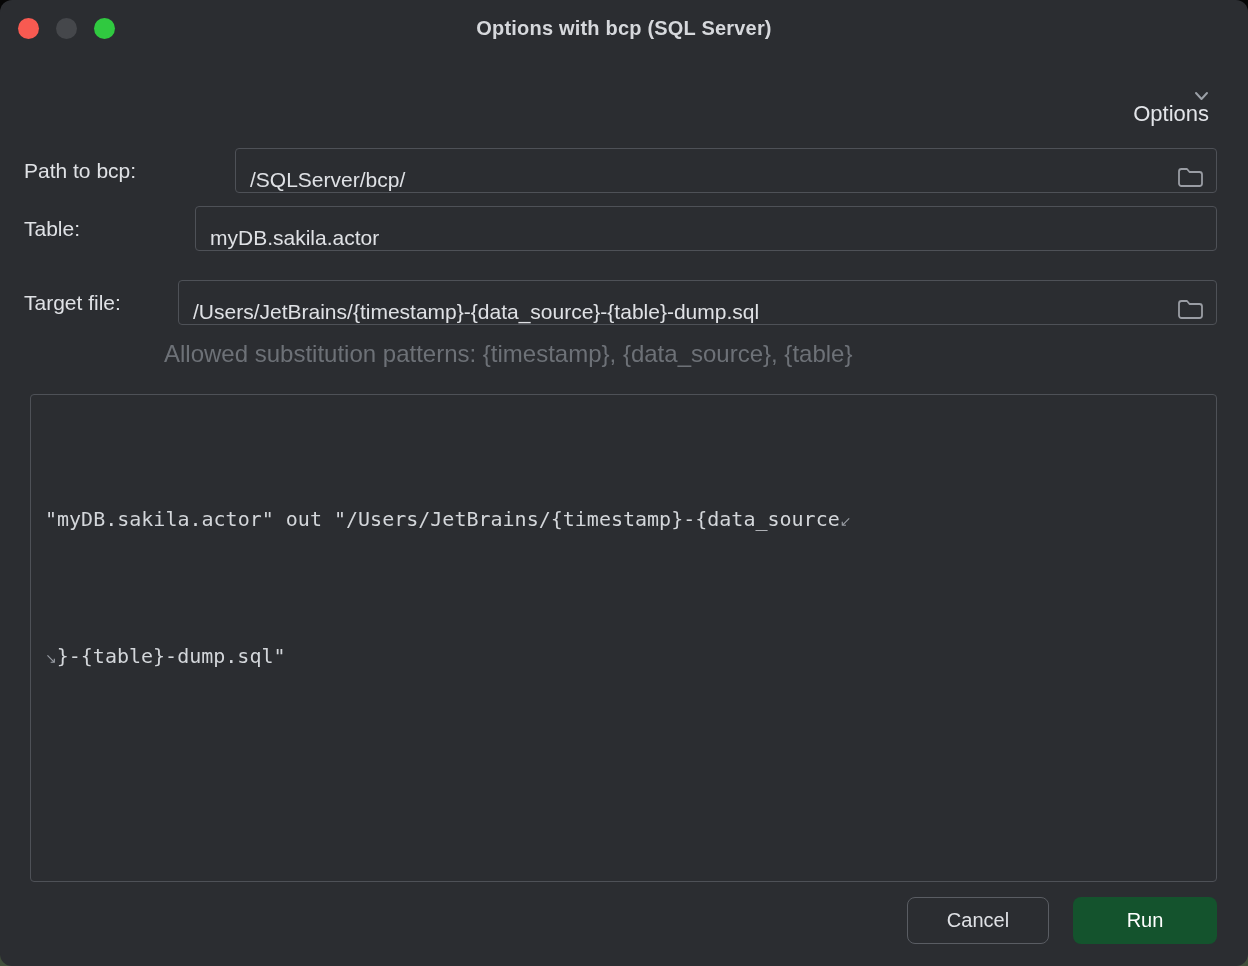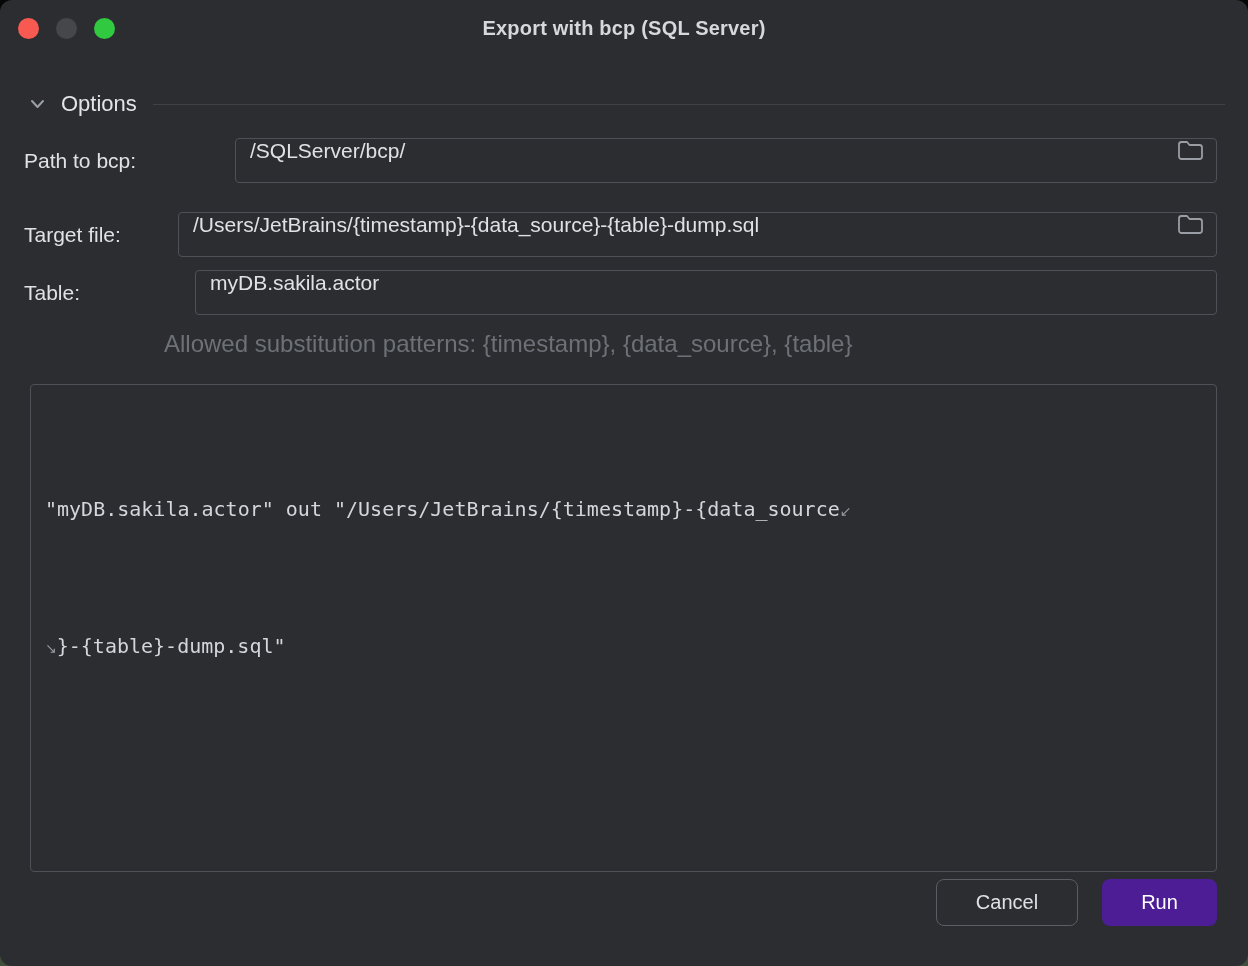--- a/index.html
+++ b/index.html
@@ -16,37 +16,37 @@
     border-radius:12px;
     overflow:hidden;
     color:#dfe1e5;
   }
   
   .titlebar { height:56px; position:relative; display:flex; align-items:center; justify-content:center; }
   .traffic { position:absolute; left:18px; top:18px; display:flex; gap:17px; }
   .light { width:21px; height:21px; border-radius:50%; border:none; padding:0; cursor:default; }
   .title { font-size:20px; font-weight:700; color:#d6d8dc; letter-spacing:.2px; }
   
-  .options-row { display:flex; align-items:center; margin:35px 23px 0 30px; }
+  .options-row { display:flex; align-items:flex-end; margin:35px 23px 0 30px;flex-direction:column; }
   .chevron { display:flex; align-items:center; margin-right:16px; }
   .options-label { font-size:22px; color:#e2e4e8; margin-right:16px; }
   .sep { flex:1; height:1px; background:#3e4146; }
   
   .form-row { display:flex; align-items:center; margin-left:24px; margin-right:31px; }
   .row-1 { margin-top:21px;gap:40px; }
   .row-2 { margin-top:13px; }
   .row-3 { margin-top:29px; }
   .lbl { font-size:21px; color:#dfe1e5; flex:0 0 auto; }
   .lbl-w1 { width:171px; }
   .lbl-w3 { width:154px; }
   .input-box {
     flex:1; height:45px;
     border:1px solid #4e5157; border-radius:4px;
     background:#2b2d31;
-    display:flex; align-items:flex-start;
+    display:flex; align-items:flex-end;
     padding:0 12px 0 14px;
   }
   .input-box input {
     flex:1; min-width:0;
     background:transparent; border:none; outline:none;
     color:#dfe1e5; font-size:21px;
     font-family:"Liberation Sans", sans-serif;
   }
   .folder-btn {
     background:transparent; border:none; padding:0; margin-left:10px;
@@ -58,41 +58,41 @@
     margin:26px 31px 0 30px; height:488px;
     border:1px solid #4e5157; border-radius:4px;
     background:#2b2d31;
     padding:12px 14px;
     font-family:"DejaVu Sans Mono", monospace;
     font-size:20px; line-height:45px; color:#d3d6da;
     white-space:pre-wrap; word-break:break-all;
   }
   .wrap-mark { font-size:14px; color:#979ba2; font-family:"DejaVu Sans", sans-serif; vertical-align:baseline; }
   
-  .footer { position:absolute; right:31px; bottom:40px; display:flex; gap:24px; }
+  .footer { position:absolute; right:31px; bottom:22px; display:flex; gap:24px; }
   .btn {
     height:47px; border-radius:8px; font-size:20px;
     display:flex; align-items:center; justify-content:center;
     font-family:"Liberation Sans", sans-serif; cursor:pointer;
   }
   .btn-cancel { width:142px; background:transparent; border:1px solid #5a5d63; color:#dfe1e5; }
-  .btn-run { width:115px; background:#4c1d95; border:none; color:#ffffff; }
+  .btn-run { width:144px; background:#14532d; border:none; color:#ffffff; }
 </style>
 </head>
 <body>
 
 <div class="dialog">
 
   <div class="titlebar">
     <div class="traffic">
       <button class="light" style="background:#f85a51"></button>
       <button class="light" style="background:#45474b"></button>
       <button class="light" style="background:#30c940"></button>
     </div>
-    <div class="title">Export with bcp (SQL Server)</div>
+    <div class="title">Options with bcp (SQL Server)</div>
   </div>
 
   <div class="options-row">
     <span class="chevron">
       <svg width="15" height="10" viewBox="0 0 15 10">
           <polyline points="2,2 7.5,8 13,2" fill="none" stroke="#9ba0a7" stroke-width="2" stroke-linecap="round" stroke-linejoin="round"></polyline>
         </svg>
     </span>
     <span class="options-label">Options</span>
     <span class="sep"></span>
@@ -105,38 +105,38 @@
       <button class="folder-btn">
         <span>
           <svg width="27" height="23" viewBox="0 0 27 23">
               <path d="M2 5.5 C2 4.1 3.1 3 4.5 3 H10 L12.5 6 H22.5 C23.9 6 25 7.1 25 8.5 V17.5 C25 18.9 23.9 20 22.5 20 H4.5 C3.1 20 2 18.9 2 17.5 Z" fill="none" stroke="#9a9da4" stroke-width="1.8" stroke-linejoin="round"></path>
             </svg>
         </span>
       </button>
     </div>
   </div>
 
+  <div class="form-row row-2">
+    <span class="lbl lbl-w1">Table:</span>
+    <div class="input-box">
+      <input type="text" value="myDB.sakila.actor" style="">
+    </div>
+  </div>
+
   <div class="form-row row-3">
     <span class="lbl lbl-w3">Target file:</span>
     <div class="input-box">
       <input type="text" value="/Users/JetBrains/{timestamp}-{data_source}-{table}-dump.sql" style="">
       <button class="folder-btn">
         <span>
           <svg width="27" height="23" viewBox="0 0 27 23">
               <path d="M2 5.5 C2 4.1 3.1 3 4.5 3 H10 L12.5 6 H22.5 C23.9 6 25 7.1 25 8.5 V17.5 C25 18.9 23.9 20 22.5 20 H4.5 C3.1 20 2 18.9 2 17.5 Z" fill="none" stroke="#9a9da4" stroke-width="1.8" stroke-linejoin="round"></path>
             </svg>
         </span>
       </button>
-    </div>
-  </div>
-
-  <div class="form-row row-2">
-    <span class="lbl lbl-w1">Table:</span>
-    <div class="input-box">
-      <input type="text" value="myDB.sakila.actor" style="">
     </div>
   </div>
 
   <div class="hint">Allowed substitution patterns: {timestamp}, {data_source}, {table}</div>
 
   <div class="cmd-box">
     <div><span>"myDB.sakila.actor" out "/Users/JetBrains/{timestamp}-{data_source</span><span class="wrap-mark">↙</span></div>
     <div><span class="wrap-mark">↘</span><span>}-{table}-dump.sql"</span></div>
   </div>
 

